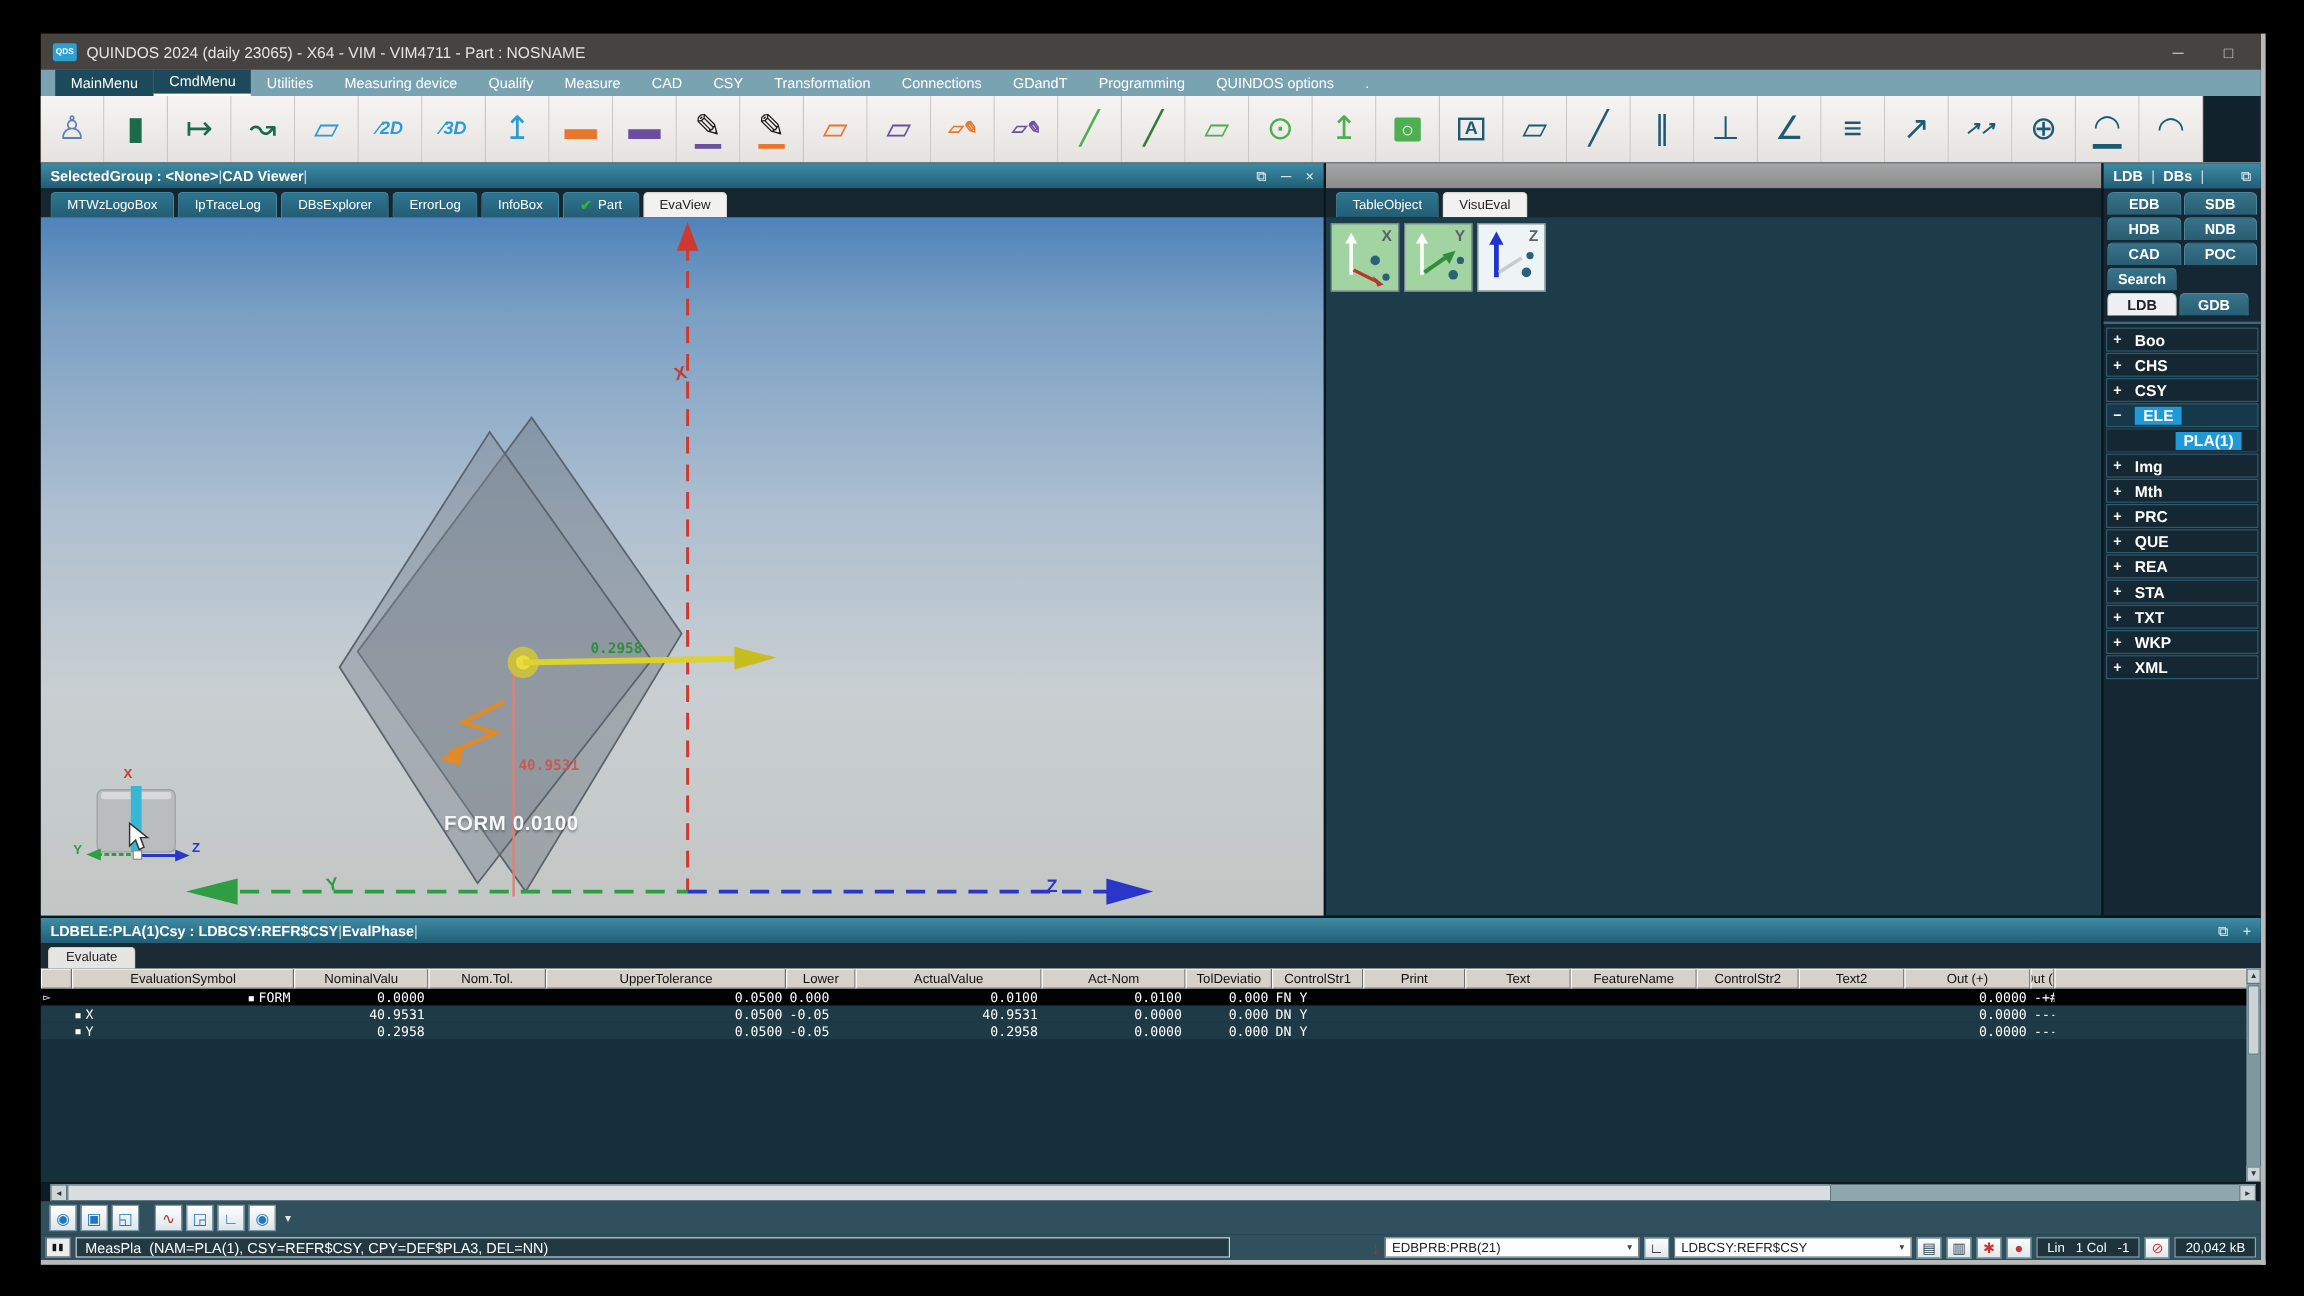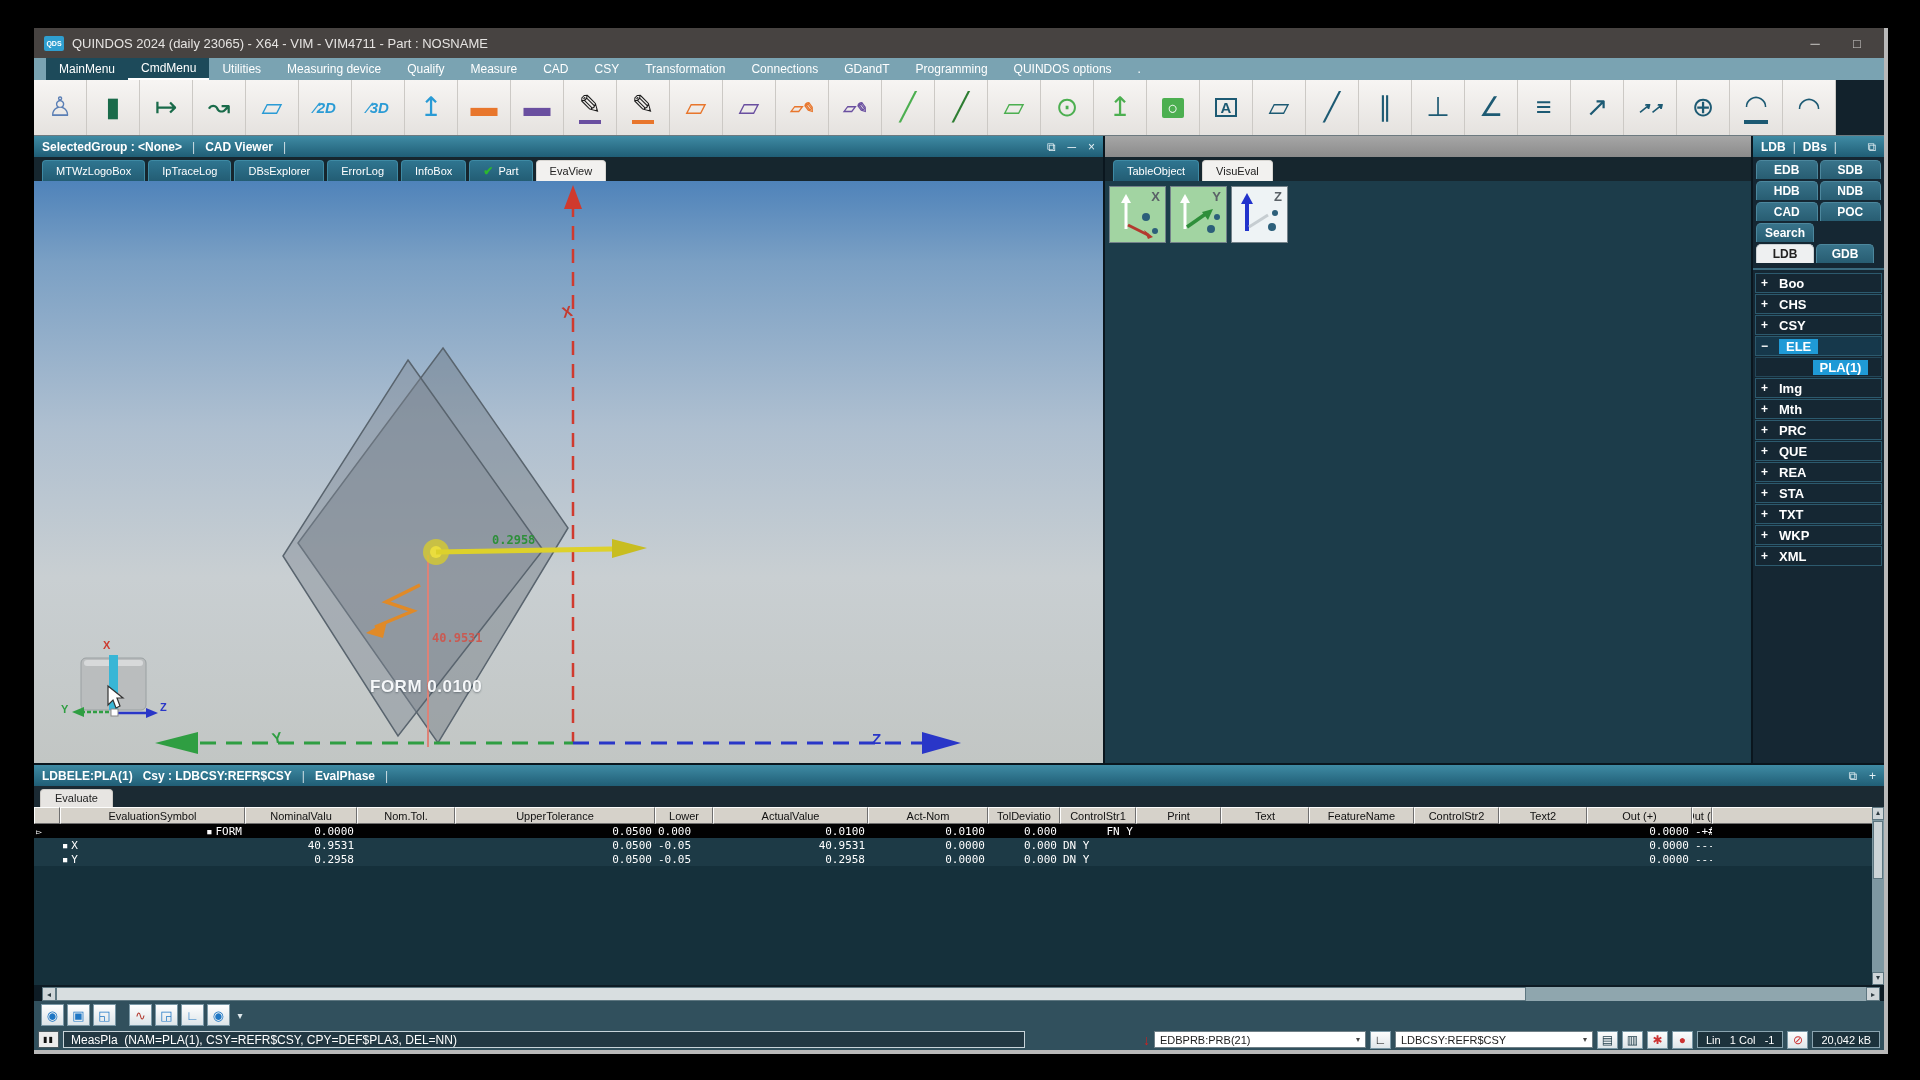--- a/index.html
+++ b/index.html
@@ -36,21 +36,21 @@
   .tb-glyph.chip { border-radius:2px; padding:1px 6px; font-size:18px; font-weight:bold; }
   .tb-fill { flex:1; background:#12222c; }
 
   
   .content-row { flex:1; display:flex; min-height:0; }
   .left-col { flex:1; display:flex; flex-direction:column; min-width:0; }
   .upper-row { height:627px; display:flex; flex:0 0 auto; }
 
   .panel-header { height:21px; background:linear-gradient(#3f8ba4,#205e76); color:#fff;
                   font-size:12px; font-weight:bold; display:flex; align-items:center;
-                  padding:0 8px; gap:10px; flex:0 0 auto; white-space:nowrap; }
+                  padding:0 8px; flex:0 0 auto; white-space:nowrap; }
   .ph-div { opacity:.75; font-weight:normal; }
   .ph-icons { margin-left:auto; display:flex; gap:12px; font-weight:normal; font-size:12px; color:#e8f2f6; }
 
   .tab-row { height:24px; background:#16262e; display:flex; align-items:flex-end;
              padding-left:8px; gap:3px; flex:0 0 auto; }
   .tab { height:21px; padding:0 13px; background:linear-gradient(#2f7590,#235d74); color:#fff;
          font-size:11px; display:flex; align-items:center; gap:5px;
          border-radius:4px 4px 0 0; border:1px solid #3e8aa4; border-bottom:none; white-space:nowrap; }
   .tab.active { background:#f2f1ef; color:#222; border-color:#d8d6d2; }
   .check { color:#2db82d; font-weight:bold; font-size:12px; }
@@ -548,21 +548,21 @@
               <div class="trow selected">
                 <div class="td margin">▻</div>
                 <div class="td" style="width: 185px; text-align: right;"><span class="sq">■</span>FORM</div>
                 <div class="td" style="width: 112px; text-align: right;">0.0000</div>
                 <div class="td" style="width: 98px; text-align: right;"></div>
                 <div class="td" style="width: 200px; text-align: right;">0.0500</div>
                 <div class="td" style="width: 58px; text-align: left;">0.000</div>
                 <div class="td" style="width: 155px; text-align: right;">0.0100</div>
                 <div class="td" style="width: 120px; text-align: right;">0.0100</div>
                 <div class="td" style="width: 72px; text-align: right;">0.000</div>
-                <div class="td" style="width: 76px; text-align: right;">FN Y</div>
+                <div class="td" style="width: 76px; text-align: left;">FN Y</div>
                 <div class="td" style="width: 85px; text-align: left;"></div>
                 <div class="td" style="width: 88px; text-align: left;"></div>
                 <div class="td" style="width: 105px; text-align: left;"></div>
                 <div class="td" style="width: 85px; text-align: left;"></div>
                 <div class="td" style="width: 88px; text-align: left;"></div>
                 <div class="td" style="width: 105px; text-align: right;">0.0000</div>
                 <div class="td" style="width: 20px; text-align: left;">-+#-</div>
                 <div class="td fill"></div>
               </div>
               <div class="trow">

